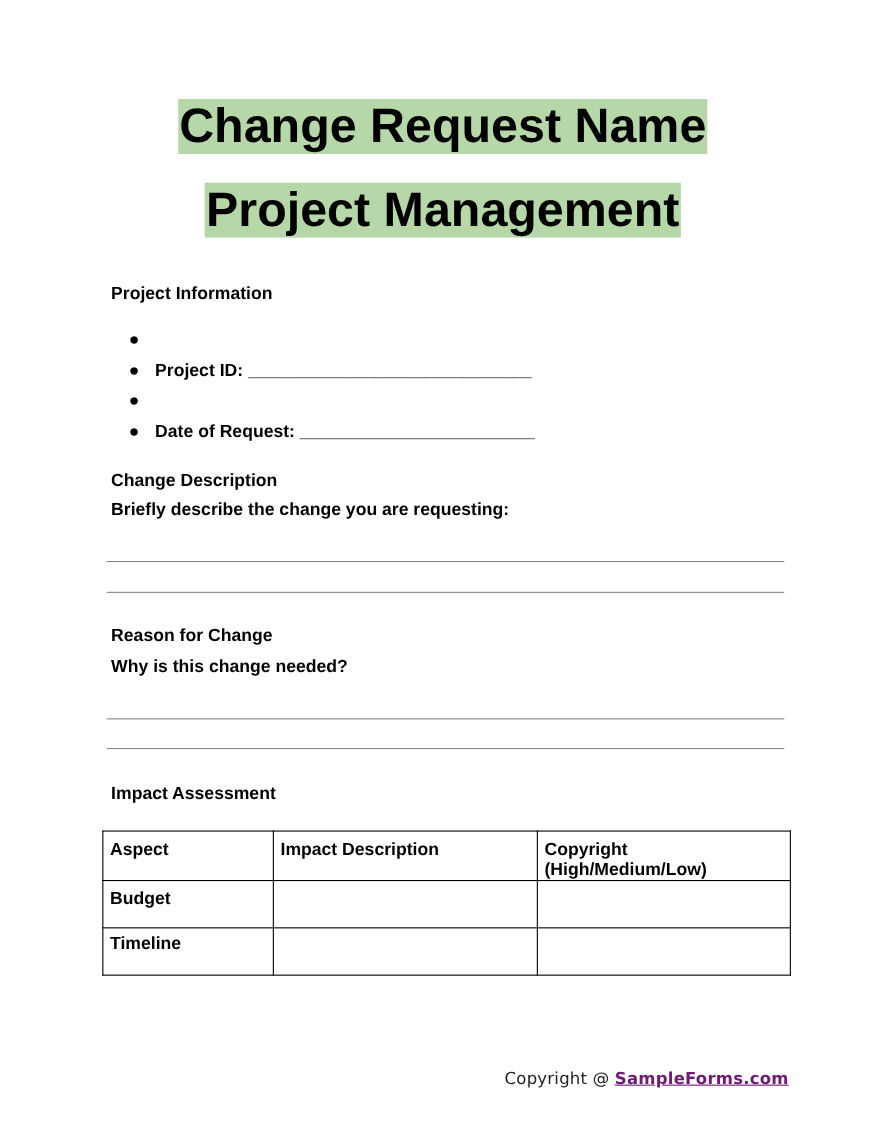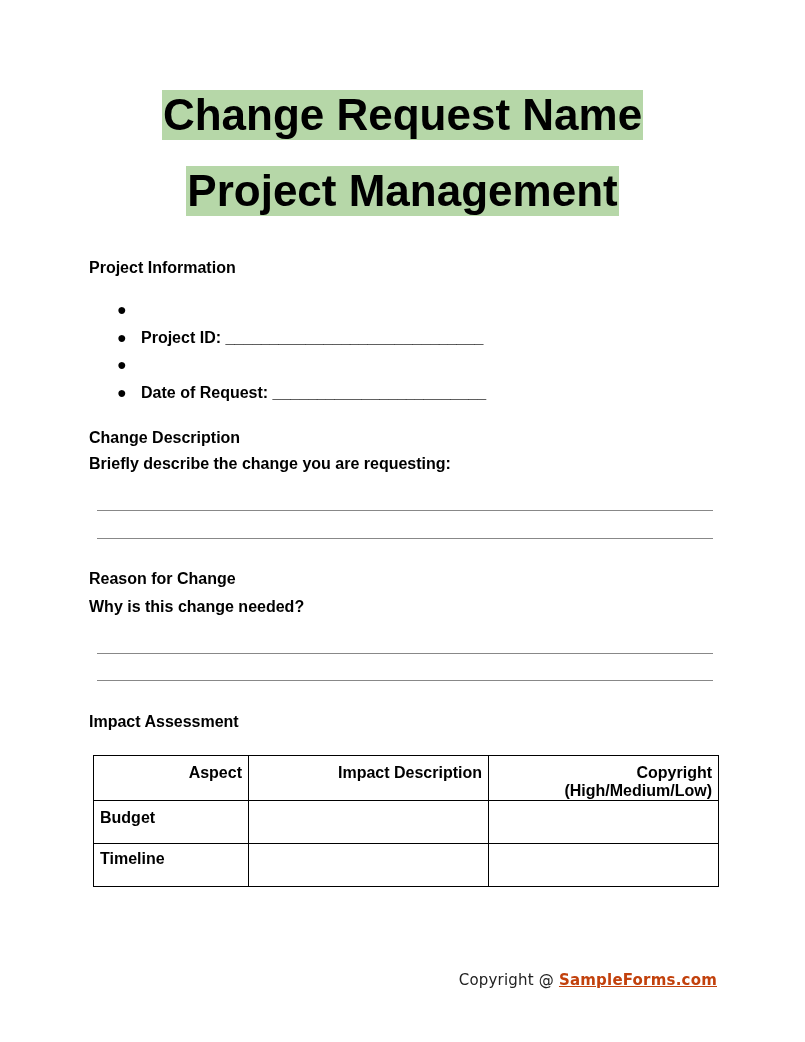--- a/index.html
+++ b/index.html
@@ -1,32 +1,32 @@
 <!DOCTYPE html>
 <html><head>
 <meta charset="utf-8">
 <style>
   html, body { margin: 0; padding: 0; background: #ffffff; }
   body { width: 805px; height: 1042px; position: relative; font-family: "Liberation Sans", sans-serif; color: #000; overflow: hidden; }
   .title-wrap { position: absolute; left: 0; width: 805px; text-align: center; }
   .title { display: inline-block; background: #b6d7a8; font-weight: bold; font-size: 44px; line-height: 50px; padding: 0 1px; }
   #t1 { top: 90px; }
   #t2 { top: 166px; }
-  .h { position: absolute; left: 89px; font-weight: bold; font-size: 16px; line-height: 20px; }
+  .h { position: absolute; left: 101px; font-weight: bold; font-size: 16px; line-height: 20px; }
   ul.info { position: absolute; left: 93px; top: 300px; margin: 0; padding: 0; list-style: none; }
   ul.info li { position: relative; padding-left: 48px; font-weight: bold; font-size: 16px; line-height: 20px; height: 27.7px; }
   ul.info li .bullet { position: absolute; left: 24px; top: 0; font-size: 16px; }
   .rule { position: absolute; left: 97px; width: 616px; height: 0; border-top: 1px solid #888; }
   table.impact { position: absolute; left: 93px; top: 755px; width: 626px; border-collapse: collapse; font-size: 16px; font-weight: bold; }
   table.impact td, table.impact th { border: 1px solid #000; vertical-align: top; padding: 8px 6px 0 6px; }
-  table.impact th { font-weight: bold; text-align: right; height: 33px; }
+  table.impact th { font-weight: bold; text-align: left; height: 33px; }
   table.impact td { height: 34px; text-align: left; }
   .c1 { width: 142px; } .c2 { width: 227px; } .c3 { width: 217px; }
   .footer { position: absolute; right: 88px; top: 971px; font-size: 15px; color: #222; font-family: "DejaVu Sans", sans-serif; letter-spacing: 0.2px; }
-  .footer a { color: #c2410c; font-weight: bold; text-decoration: underline; }
+  .footer a { color: #701a75; font-weight: bold; text-decoration: underline; }
 </style>
 </head>
 <body>
 
 <div class="title-wrap" id="t1">
   <span class="title">Change Request Name</span>
 </div>
 <div class="title-wrap" id="t2">
   <span class="title">Project Management</span>
 </div>

